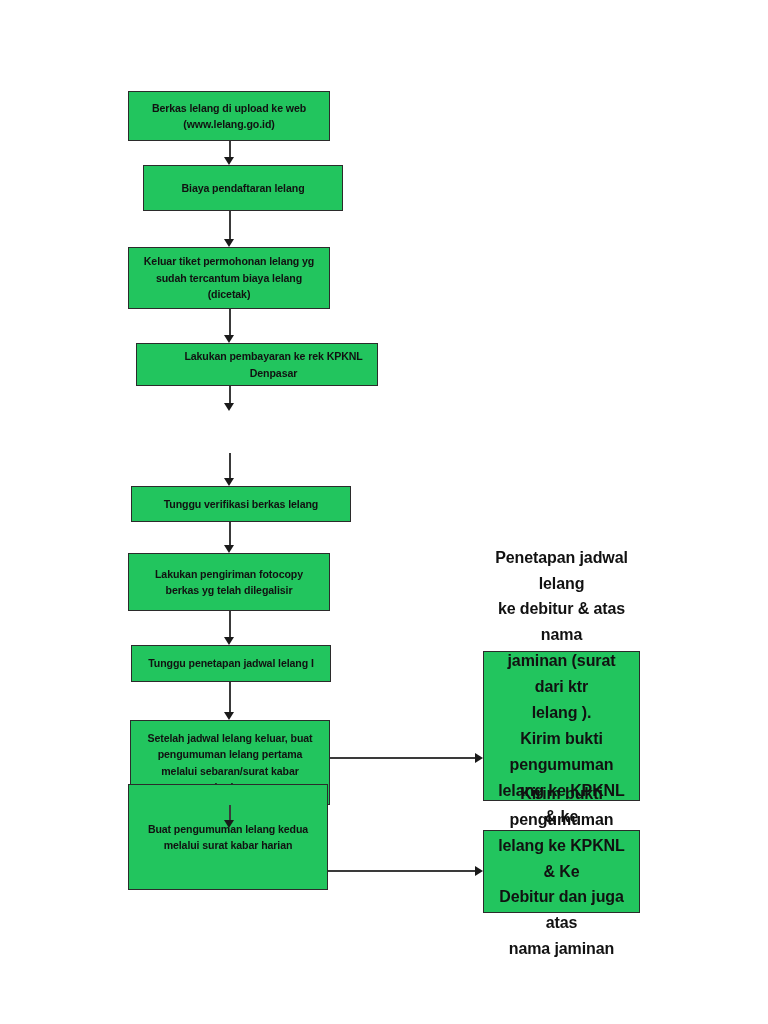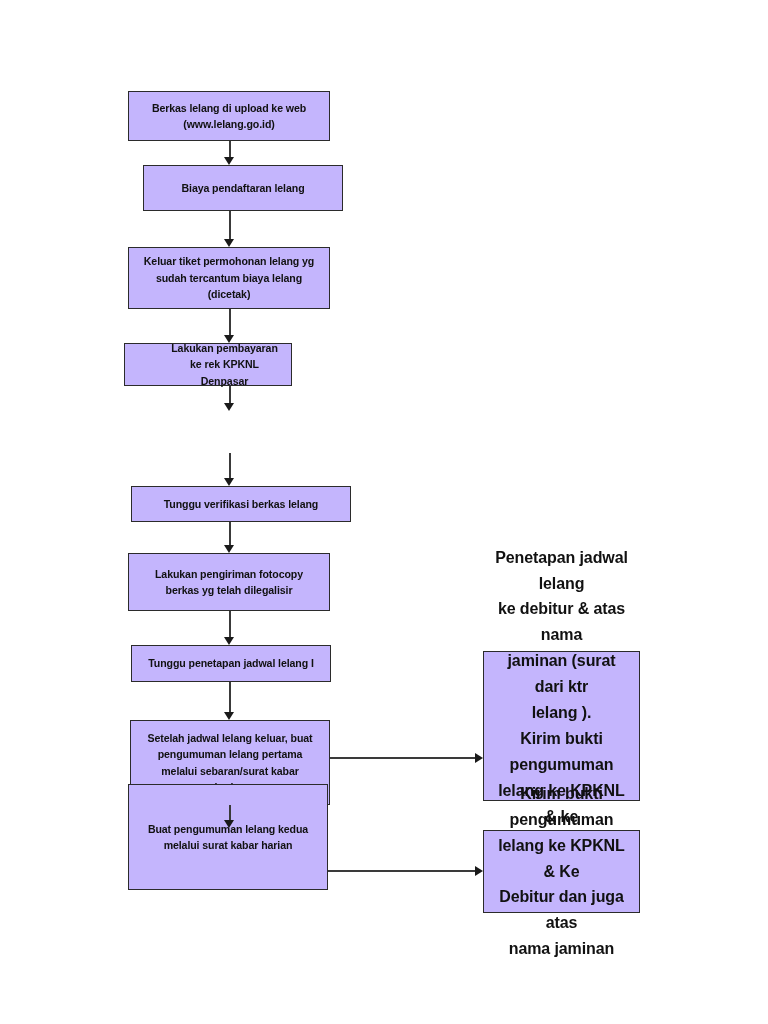--- a/index.html
+++ b/index.html
@@ -18,21 +18,21 @@
     position: absolute;
     left: 0;
     top: 0;
     width: 768px;
     height: 1024px;
   }
   .node {
     position: absolute;
     box-sizing: border-box;
     border: 1.6px solid #2b2b2b;
-    background: #c4b5fd;
+    background: #22c55e;
     display: flex;
     align-items: center;
     justify-content: center;
     text-align: center;
     padding: 3px 7px;
   }
   .node .txt {
     font-family: "Liberation Sans", sans-serif;
     font-size: 10.6px;
     font-weight: bold;
@@ -87,21 +87,21 @@
   <div class="node" style="left:143px; top:165px; width:200px; height:46px;">
     <span class="txt">Biaya pendaftaran lelang</span>
   </div>
 
   <div class="node" style="left:128px; top:247px; width:202px; height:62px;">
     <span class="txt">Keluar tiket permohonan lelang yg
 sudah tercantum biaya lelang
 (dicetak)</span>
   </div>
 
-  <div class="node" style="left:124px; top:343px; width:168px; height:43px;padding-left:40px;">
+  <div class="node" style="left:136px; top:343px; width:242px; height:43px;padding-left:40px;">
     <span class="txt">Lakukan pembayaran ke rek KPKNL
 Denpasar</span>
   </div>
 
 
   <div class="node" style="left:131px; top:486px; width:220px; height:36px;">
     <span class="txt">Tunggu verifikasi berkas lelang</span>
   </div>
 
   <div class="node" style="left:128px; top:553px; width:202px; height:58px;">

